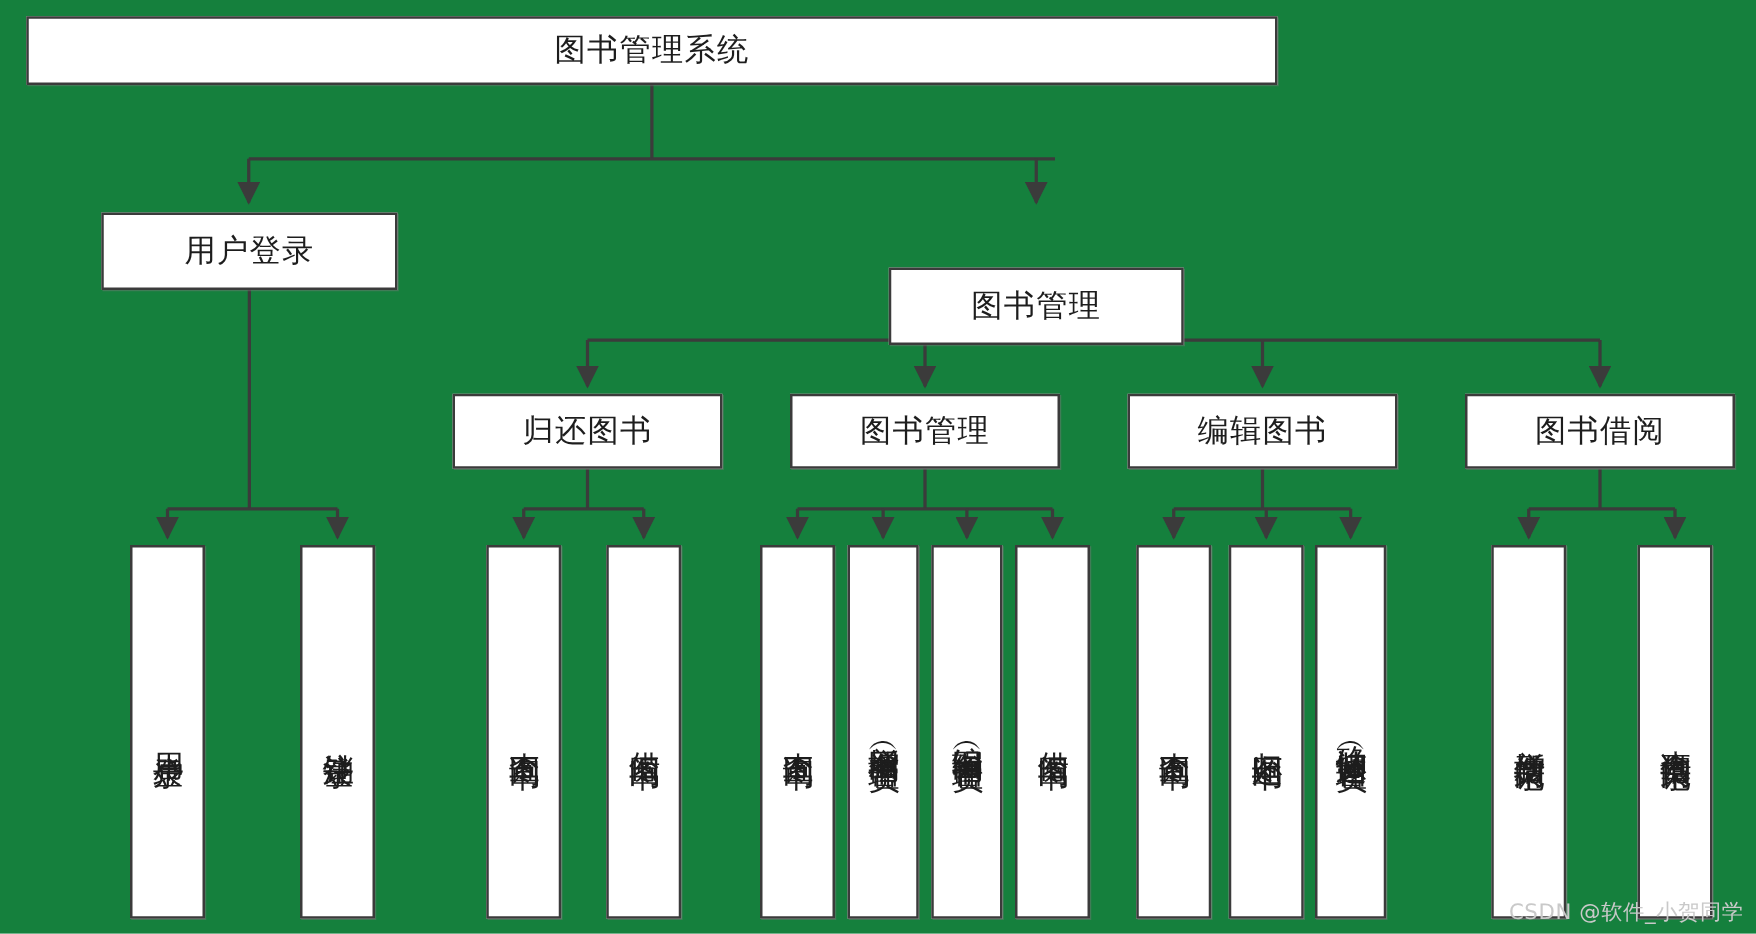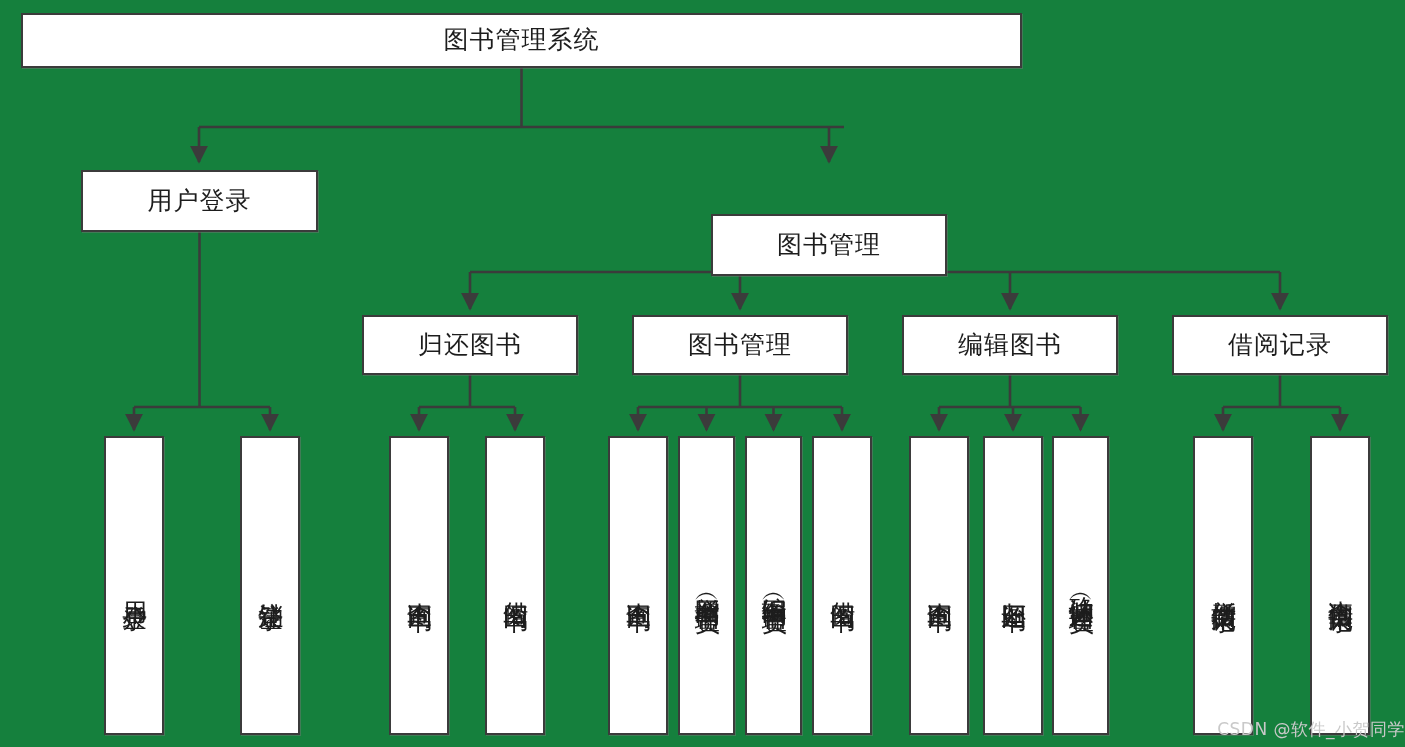--- a/index.html
+++ b/index.html
@@ -59,21 +59,21 @@
     writing-mode: vertical-rl;
     text-orientation: upright;
     font-size: 25px;
     line-height: 1.45;
     letter-spacing: 2px;
     white-space: pre-wrap;
     max-height: 278px;
   }
   .watermark {
     position: absolute;
-    right: 0;
+    right: 10px;
     bottom: 6px;
     font-size: 17px;
     color: #c9c9c9;
     letter-spacing: 0.5px;
     white-space: nowrap;
     user-select: none;
   }
 </style>
 </head>
 <body>
@@ -144,21 +144,21 @@
   <div class="node horizontal" style="left:362px; top:315px; width:216px; height:60px;">
     <span class="label">归还图书</span>
   </div>
   <div class="node horizontal" style="left:632px; top:315px; width:216px; height:60px;">
     <span class="label">图书管理</span>
   </div>
   <div class="node horizontal" style="left:902px; top:315px; width:216px; height:60px;">
     <span class="label">编辑图书</span>
   </div>
   <div class="node horizontal" style="left:1172px; top:315px; width:216px; height:60px;">
-    <span class="label">借阅记录</span>
+    <span class="label">图书借阅</span>
   </div>
 
   <div class="node vertical" style="left:104px; top:436px; width:60px; height:299px;">
     <span class="label">用户登录</span>
   </div>
   <div class="node vertical" style="left:240px; top:436px; width:60px; height:299px;">
     <span class="label">注销登录</span>
   </div>
 
   <div class="node vertical" style="left:389px; top:436px; width:60px; height:299px;">

